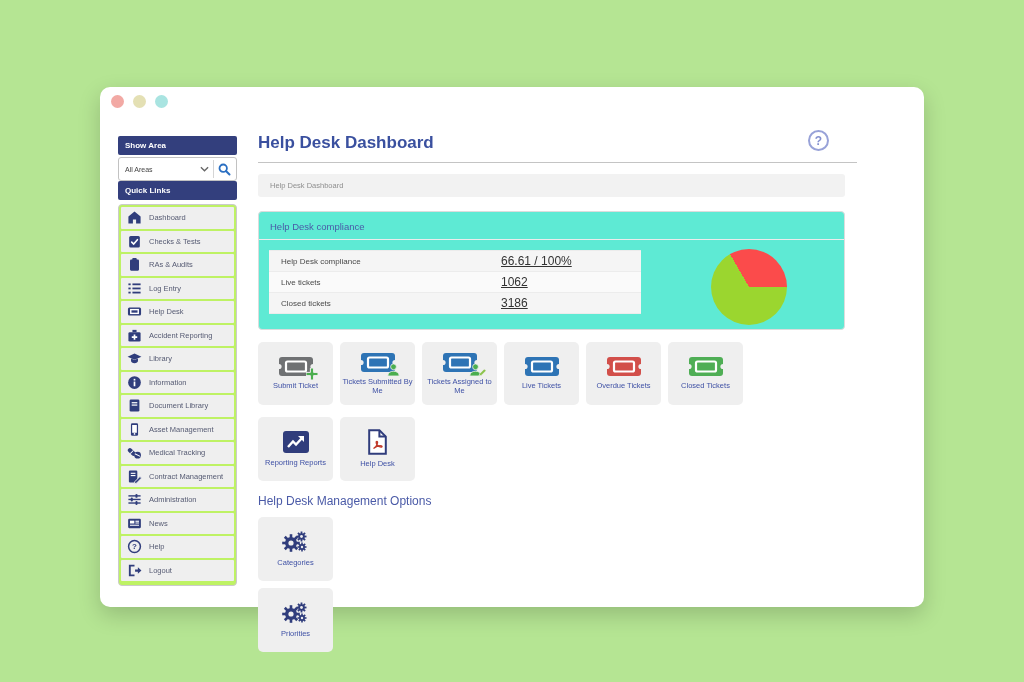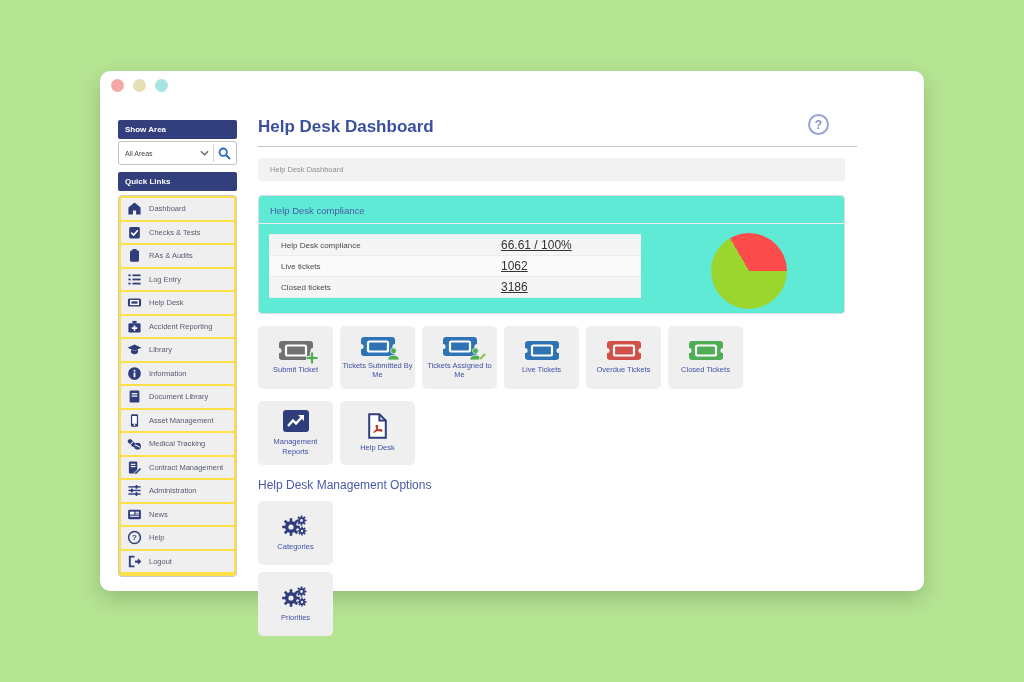--- a/index.html
+++ b/index.html
@@ -3,21 +3,21 @@
 <meta charset="utf-8">
 <style>
   * { margin:0; padding:0; box-sizing:border-box; }
   html,body { width:1024px; height:682px; }
   body {
     background:#b5e593;
     font-family:"Liberation Sans","DejaVu Sans",sans-serif;
     position:relative; overflow:hidden;
   }
   .window {
-    position:absolute; left:100px; top:71px; width:824px; height:520px;
+    position:absolute; left:100px; top:87px; width:824px; height:520px;
     background:#fff; border-radius:10px;
     box-shadow:0 8px 22px rgba(0,0,0,.18);
   }
   .titlebar { position:relative; height:28px; }
   .dot { position:absolute; top:8px; width:13px; height:13px; border-radius:50%; cursor:pointer; }
   .dot.red { left:11px; background:#f2a9a4; }
   .dot.yellow { left:33px; background:#e4e0b4; }
   .dot.teal { left:55px; background:#a9e4e1; }
 
   
@@ -31,23 +31,23 @@
     border-radius:3px; display:flex; align-items:center; padding:0 2px;
   }
   .area-select {
     flex:1; display:flex; align-items:center; justify-content:space-between;
     padding:0 4px; font-size:7px; color:#444; cursor:pointer; height:18px;
   }
   .search-btn {
     width:21px; height:18px; border-left:1px solid #d5d5d5;
     display:flex; align-items:center; justify-content:center; cursor:pointer;
   }
-  .quick-links { margin-top:7px; }
+  .quick-links { }
   .side-list {
-    margin-top:4px; background:#fde047; border:1px solid #cbcbcb; border-radius:4px; padding:2px;
+    margin-top:4px; background:#bef264; border:1px solid #cbcbcb; border-radius:4px; padding:2px;
   }
   .side-item {
     height:21.5px; background:#efefef; margin-bottom:2px; display:flex; align-items:center;
     padding:0 6px; gap:7px; cursor:pointer; border-radius:1px;
   }
   .side-item:last-child { margin-bottom:2px;align-items:center; }
   .side-item span.lbl { font-size:7.5px; color:#565b73; white-space:nowrap; }
   .side-item svg { flex:0 0 auto; }
 
   
@@ -374,21 +374,21 @@
 
     <div class="tile-row r2">
       <div class="tile">
         <div class="ticon">
           <svg width="26" height="23" viewBox="0 0 26 23">
               <rect x="0" y="0" width="26" height="22" rx="3" fill="#303d7c"></rect>
               <path d="M5 16l5-5.5 3 3 7-7.5" stroke="#fff" stroke-width="2.4" fill="none"></path>
               <path d="M15 5h6v6z" fill="#fff"></path>
             </svg>
         </div>
-        <div class="tile-label">Management Reports</div>
+        <div class="tile-label">Reporting Reports</div>
       </div>
       <div class="tile">
         <div class="ticon">
           <svg width="21" height="26" viewBox="0 0 21 26">
               <path d="M2.2 1.2h10.2l6.4 6.4v17.2H2.2z" fill="#fff" stroke="#303d7c" stroke-width="2"></path>
               <path d="M12.4 1.2v6.4h6.4" fill="none" stroke="#303d7c" stroke-width="2"></path>
               <path d="M6.5 19.5c1.8-1 3.4-3.1 4-5.4.2-1-.1-1.9-.8-1.7-.9.2-.6 1.8.4 3.2 1 1.5 2.8 2.8 4.4 2.5 1-.2.6-1.4-.9-1.5-1.7-.2-4.6.9-7.1 2.9z" fill="none" stroke="#c0392b" stroke-width="1.3"></path>
             </svg>
         </div>
         <div class="tile-label">Help Desk</div>

